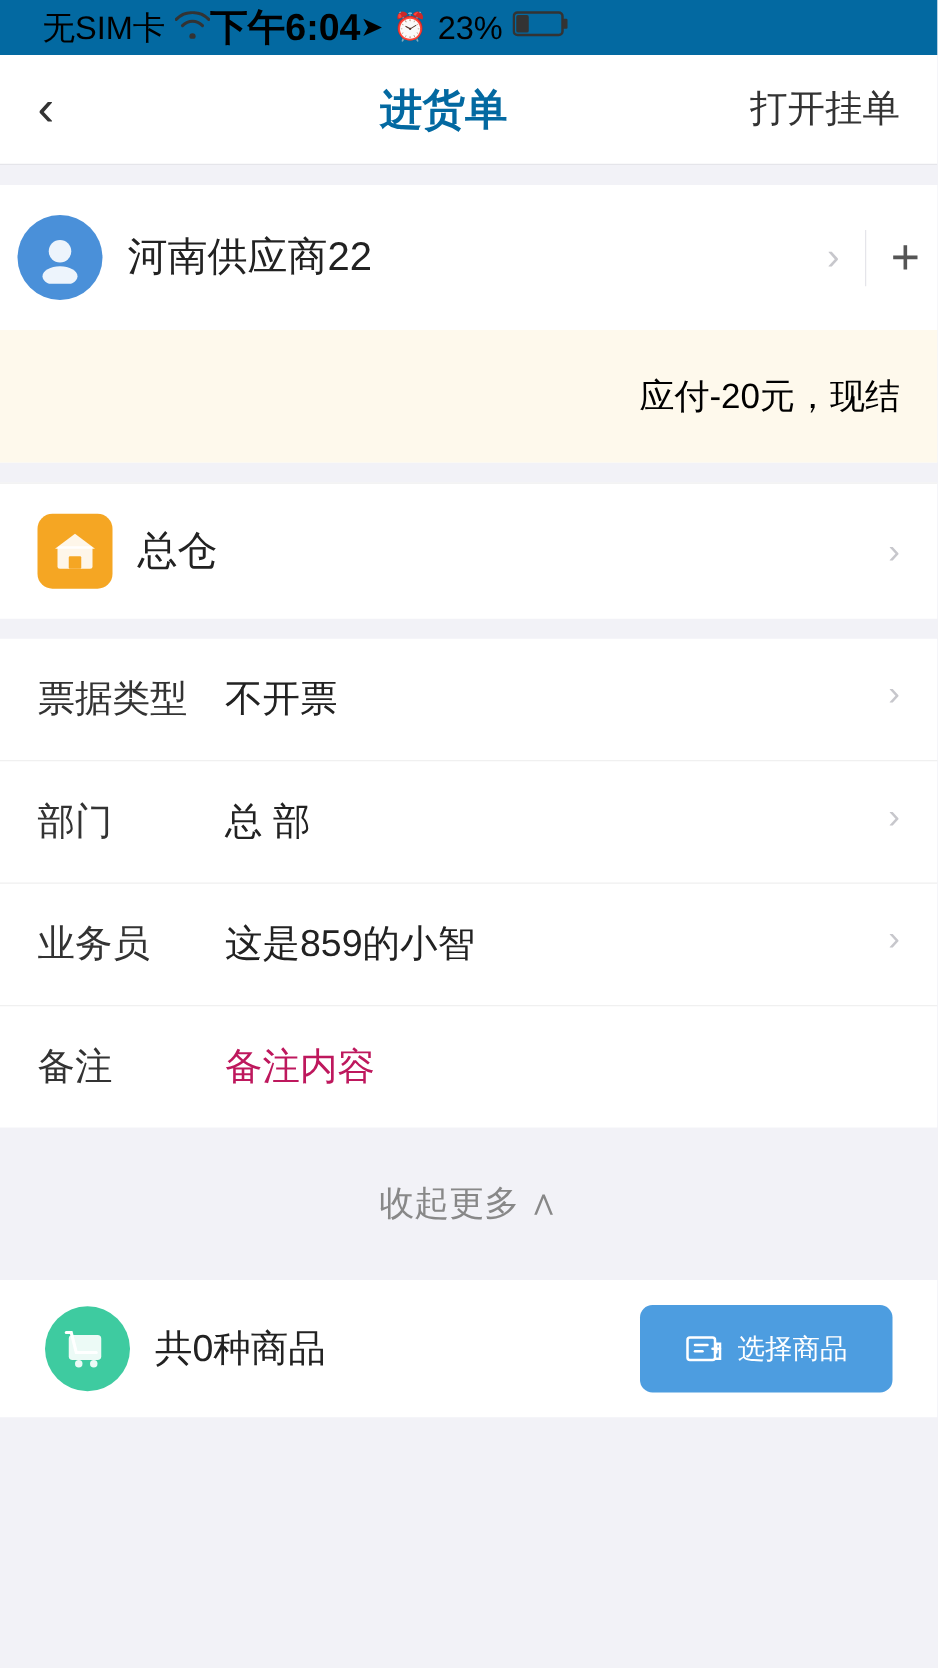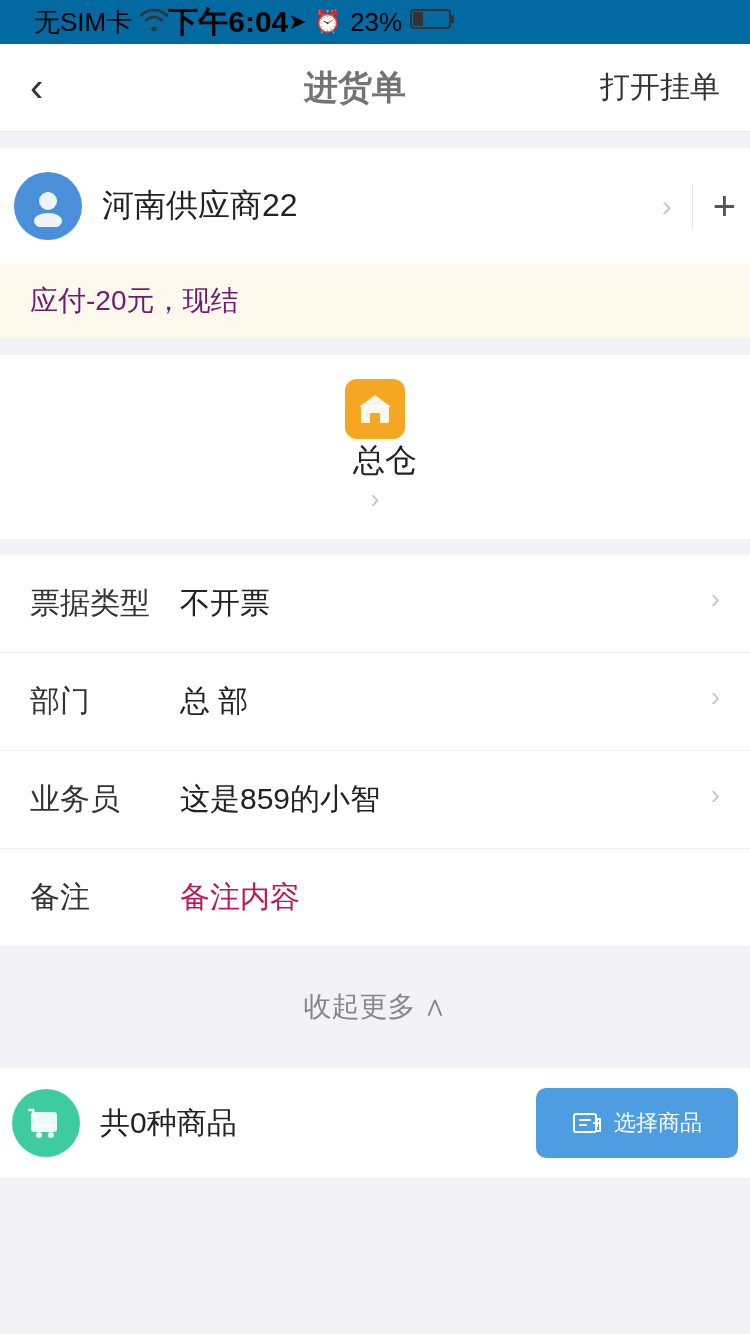--- a/index.html
+++ b/index.html
@@ -45,21 +45,21 @@
     }
     .nav-back {
       font-size: 40px;
       color: #333;
       cursor: pointer;
       width: 80px;
     }
     .nav-title {
       font-size: 34px;
       font-weight: 600;
-      color: #737373;
+      color: #0369a1;
     }
     .nav-action {
       font-size: 30px;
       color: #333;
       cursor: pointer;
     }
 
     
     .content {
       background: #f2f2f7;
@@ -105,33 +105,33 @@
       font-size: 40px;
       color: #555;
       cursor: pointer;
       padding-left: 20px;
       border-left: 1px solid #e5e5ea;
     }
 
     
     .notice-bar {
       background: #fef9ec;
-      padding: 18px 30px;
+      padding: 34px 30px;
       font-size: 28px;
-      color: #701a75;
+      color: #000000;
+      text-align: right;
     }
 
     
     .warehouse-row {
       display: flex;
       align-items: center;
       padding: 24px 30px;
       background: #fff;
       border-top: 1px solid #f0f0f0;
-      flex-direction: column;
     }
     .warehouse-icon {
       width: 60px;
       height: 60px;
       border-radius: 12px;
       background: #f5a623;
       display: flex;
       align-items: center;
       justify-content: center;
       flex-shrink: 0;
@@ -189,21 +189,21 @@
       font-size: 28px;
       color: #888;
       margin-top: 16px;
     }
 
     
     .bottom-bar {
       display: flex;
       align-items: center;
       background: #fff;
-      padding: 20px 12px;
+      padding: 20px 36px;
       margin-top: 16px;
       gap: 20px;
     }
     .bottom-cart-icon {
       width: 68px;
       height: 68px;
       border-radius: 50%;
       background: #3ecba0;
       display: flex;
       align-items: center;

